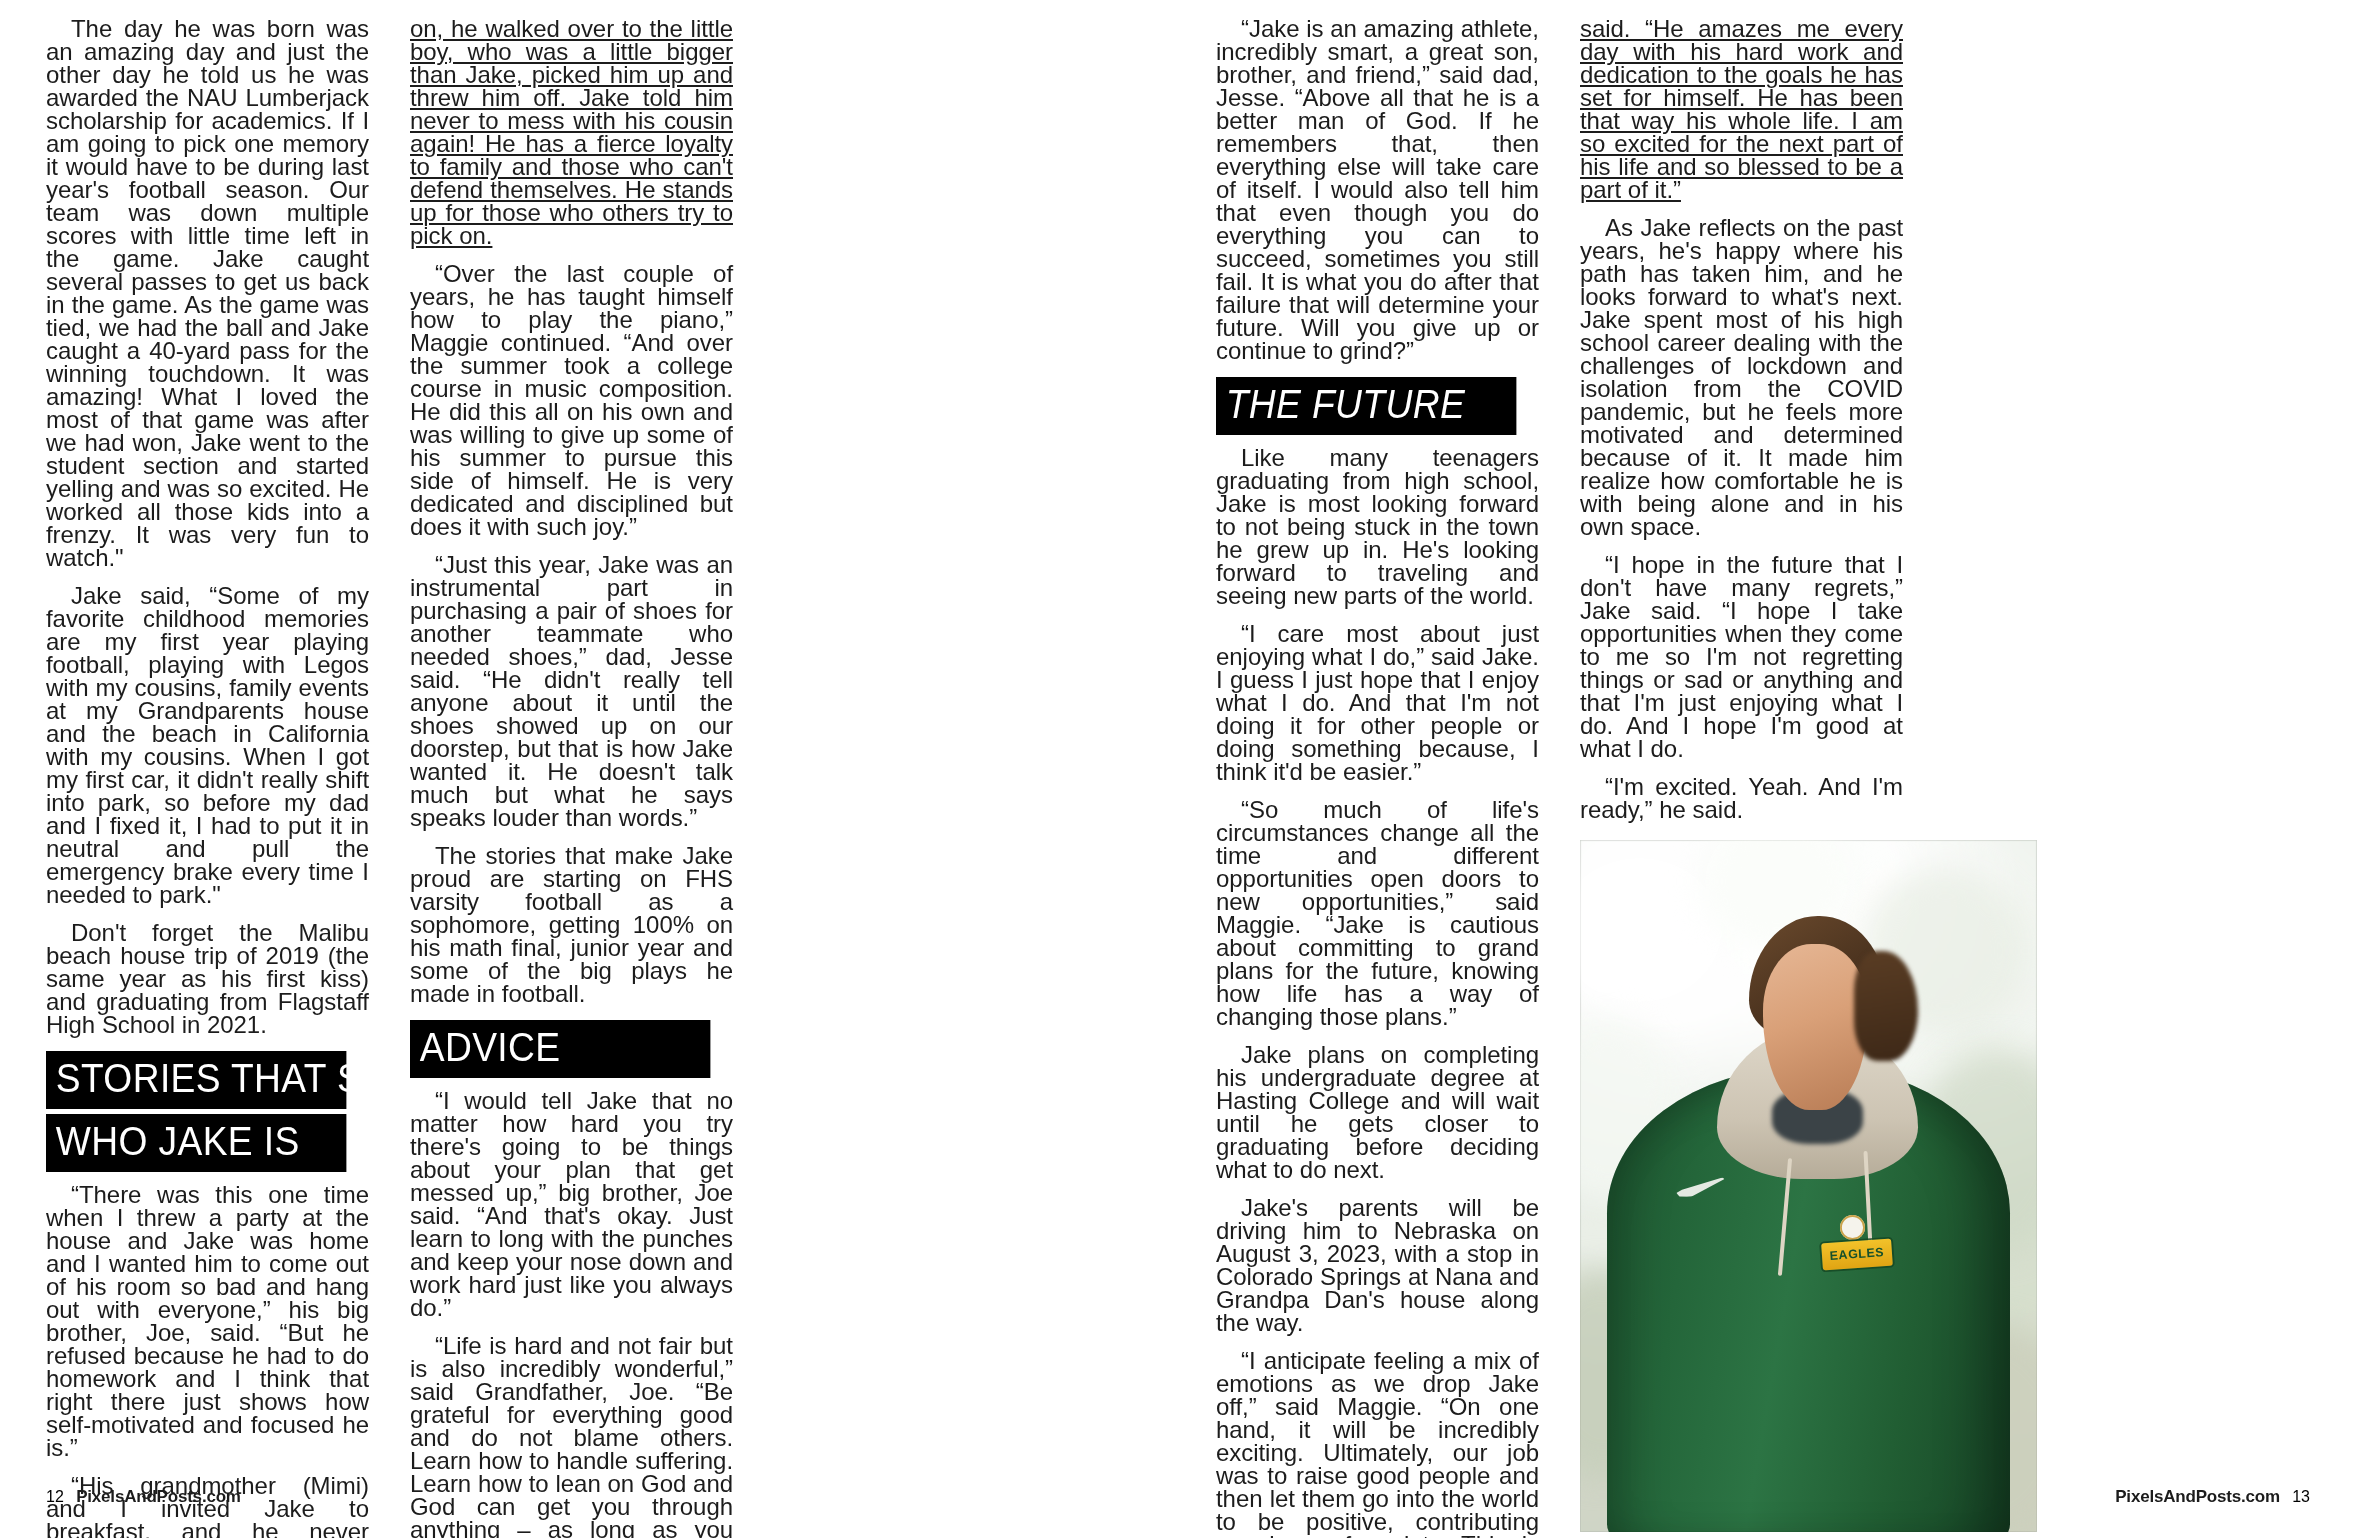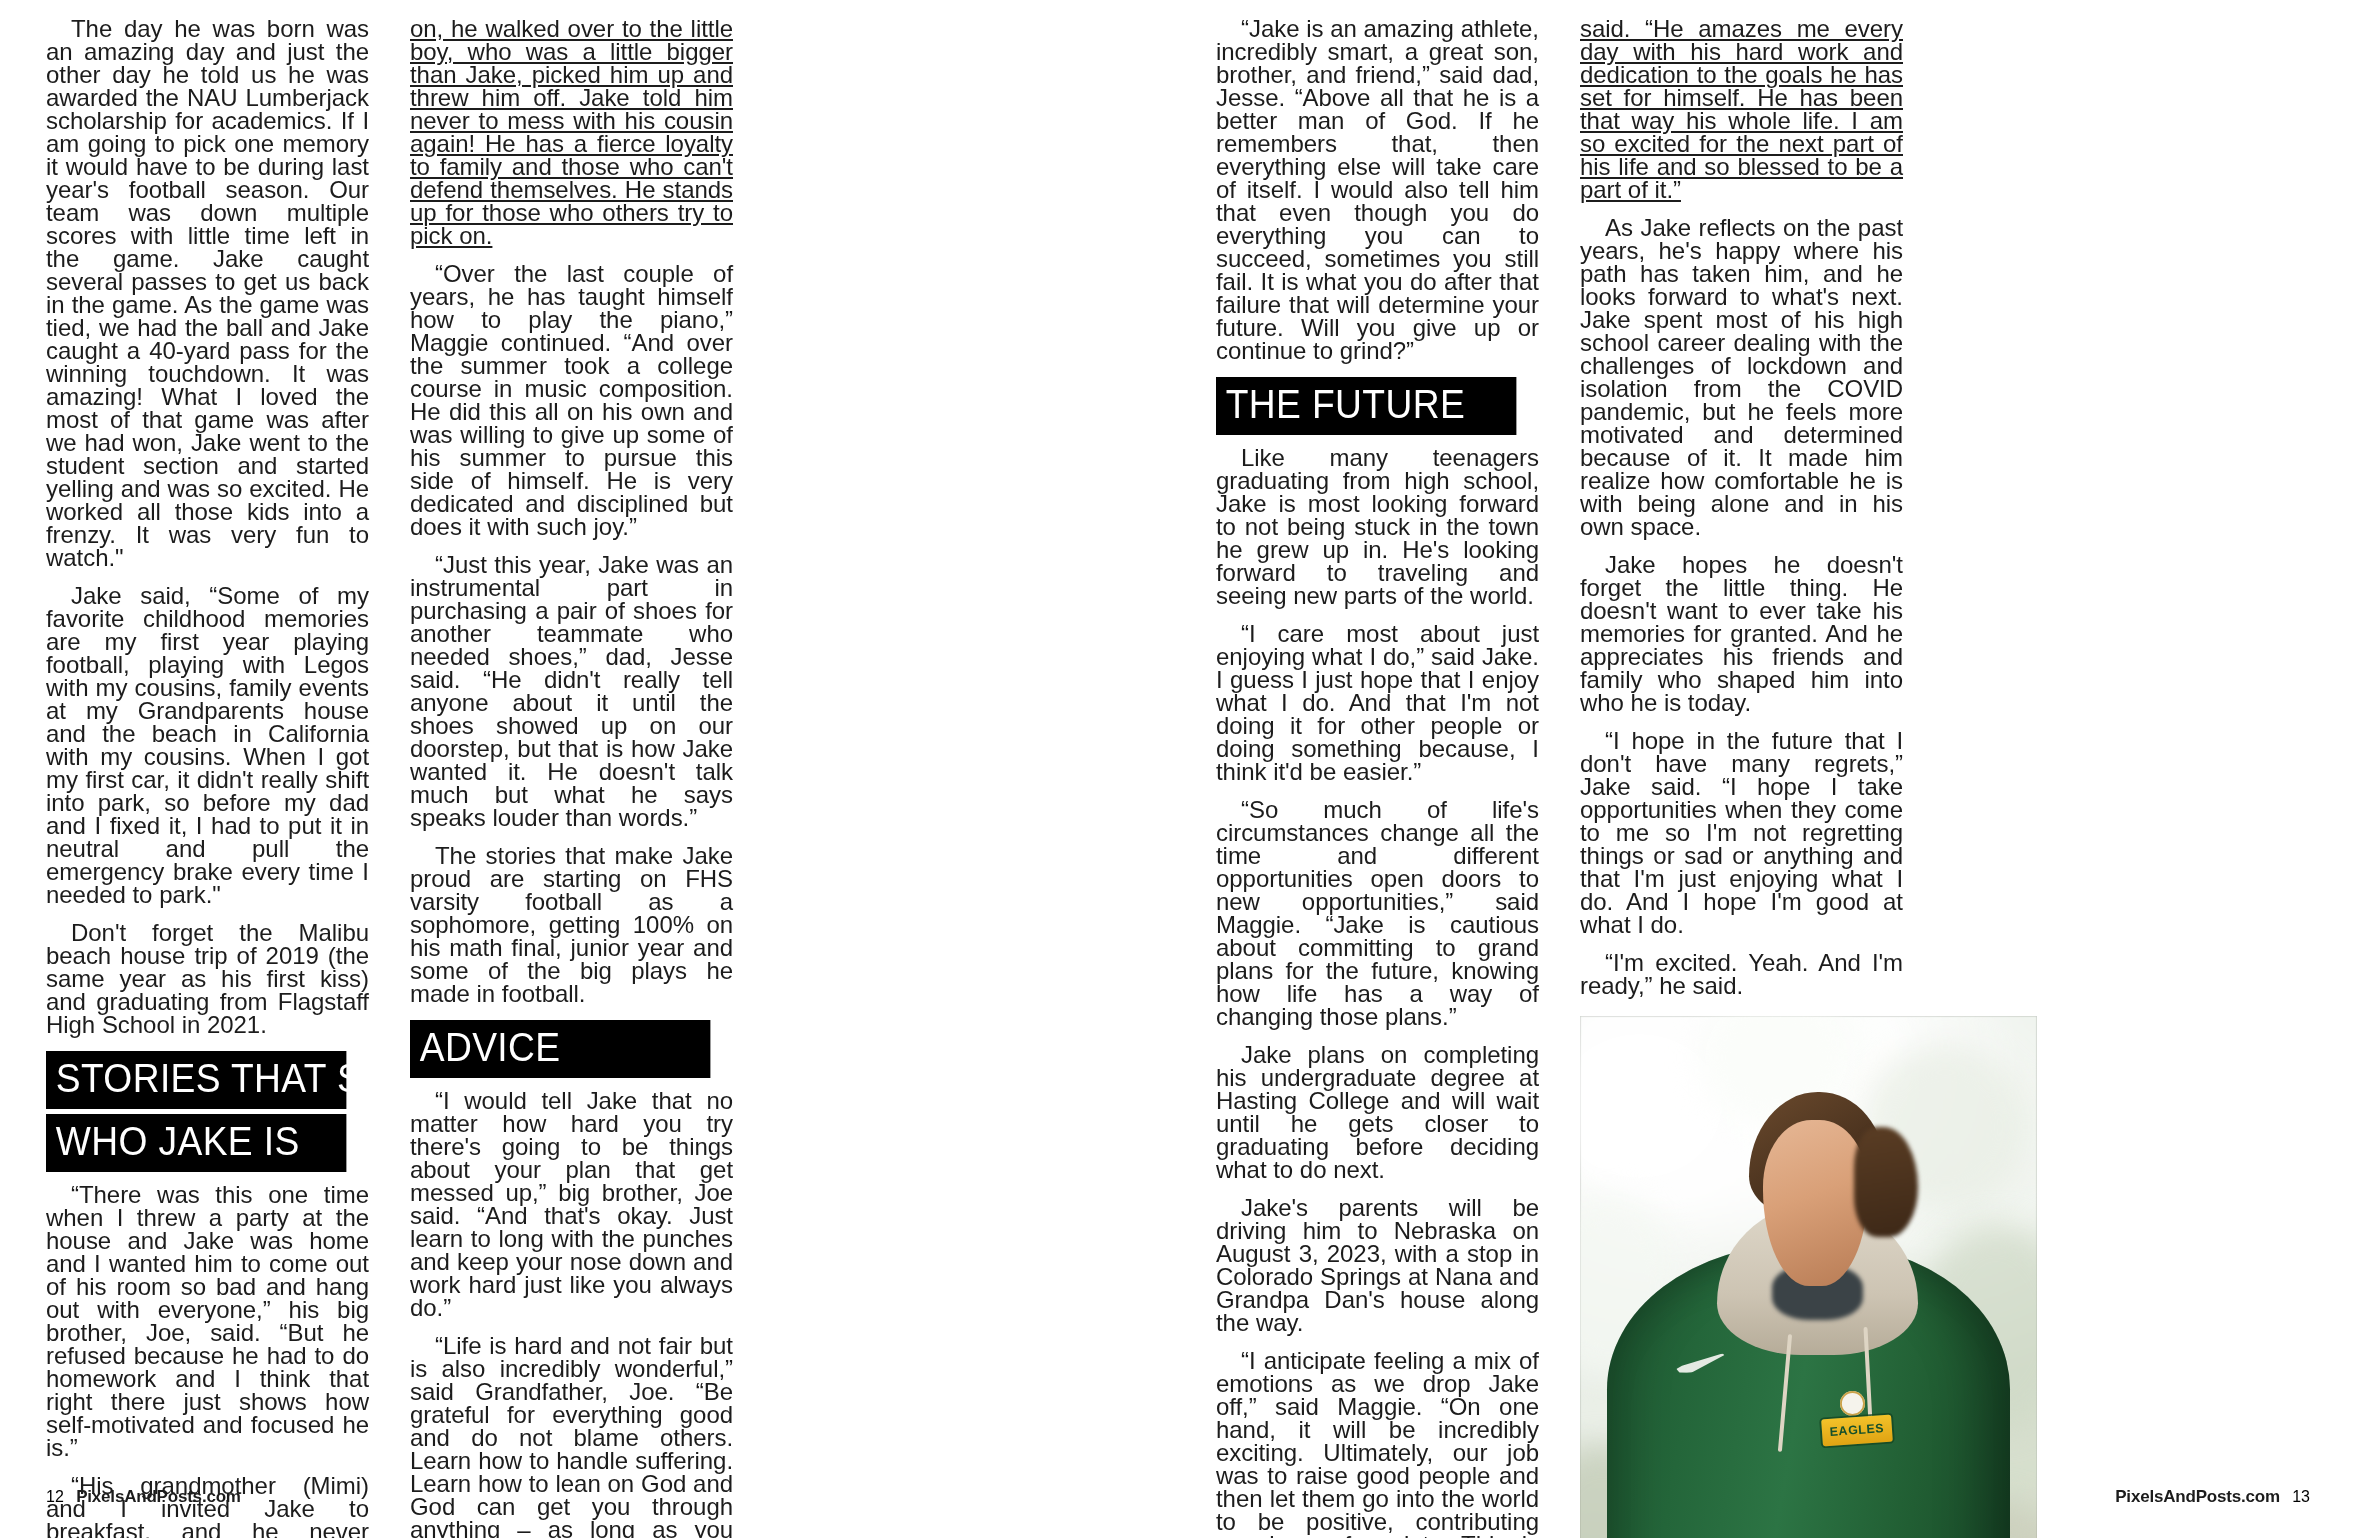--- a/index.html
+++ b/index.html
@@ -77,21 +77,21 @@
     font-stretch: condensed;
     white-space: nowrap;
     transform: scaleX(0.93);
     transform-origin: left center;
   }
   .heading .hline + .hline { margin-top: 5.7px; }
   .heading .rows { line-height: 0; }
   .heading .rows > span { display: block; margin-bottom: 5.7px; }
   .heading .rows > span:last-child { margin-bottom: 0; }
 
-  .heading.tight { margin-top: 1px; }
+  .heading.tight { margin-top: 1px; font-style: italic; }
 
   
   .photo-wrap {
     margin-top: 19px;
     width: 457px;
     height: 692px;
     position: relative;
     overflow: hidden;
     background: #cfd5cd;
   }
@@ -310,21 +310,20 @@
         <p class="body">“So much of life's circumstances change all the time and different opportunities open doors to new opportunities,” said Maggie. “Jake is cautious about committing to grand plans for the future, knowing how life has a way of changing those plans.”</p>
         <p class="body">Jake plans on completing his undergraduate degree at Hasting College and will wait until he gets closer to graduating before deciding what to do next.</p>
         <p class="body">Jake's parents will be driving him to Nebraska on August 3, 2023, with a stop in Colorado Springs at Nana and Grandpa Dan's house along the way.</p>
         <p class="body">“I anticipate feeling a mix of emotions as we drop Jake off,” said Maggie. “On one hand, it will be incredibly exciting. Ultimately, our job was to raise good people and then let them go into the world to be positive, contributing members of society. This is the part where we let him go. How exciting is that!! On the other hand, however, we are going to miss him so much. Our lives will be a lot quieter and a little more boring without Jake around. As exciting as it is it is also really hard to not have them around all the time and enjoy their company.”</p>
 
       </div>
 
       <div class="col">
         <p class="body noindent">said. “He amazes me every day with his hard work and dedication to the goals he has set for himself. He has been that way his whole life.  I am so excited for the next part of his life and so blessed to be a part of it.”</p>
         <p class="body">As Jake reflects on the past years, he's happy where his path has taken him, and he looks forward to what's next. Jake spent most of his high school career dealing with the challenges of lockdown and isolation from the COVID pandemic, but he feels more motivated and determined because of it. It made him realize how comfortable he is with being alone and in his own space.</p>
-        <p class="body">Jake hopes he doesn't forget the little thing. He doesn't want to ever take his memories for granted. And he appreciates his friends and family who shaped him into who he is today.</p>
         <p class="body">“I hope in the future that I don't have many regrets,” Jake said. “I hope I take opportunities when they come to me so I'm not regretting things or sad or anything and that I'm just enjoying what I do. And I hope I'm good at what I do.</p>
         <p class="body last">“I'm excited. Yeah. And I'm ready,” he said.</p>
 
         <div class="photo-wrap">
           <div class="photo-bg"></div>
 
           <div class="blob" style="left:-6%;top:2%;width:38%;height:22%;background:rgba(255,255,255,0.85);"></div>
           <div class="blob" style="left:26%;top:-4%;width:34%;height:20%;background:rgba(250,252,249,0.8);"></div>
           <div class="blob" style="left:62%;top:4%;width:36%;height:24%;background:rgba(232,238,228,0.75);"></div>
           <div class="blob" style="left:-10%;top:26%;width:32%;height:26%;background:rgba(244,247,242,0.8);"></div>

